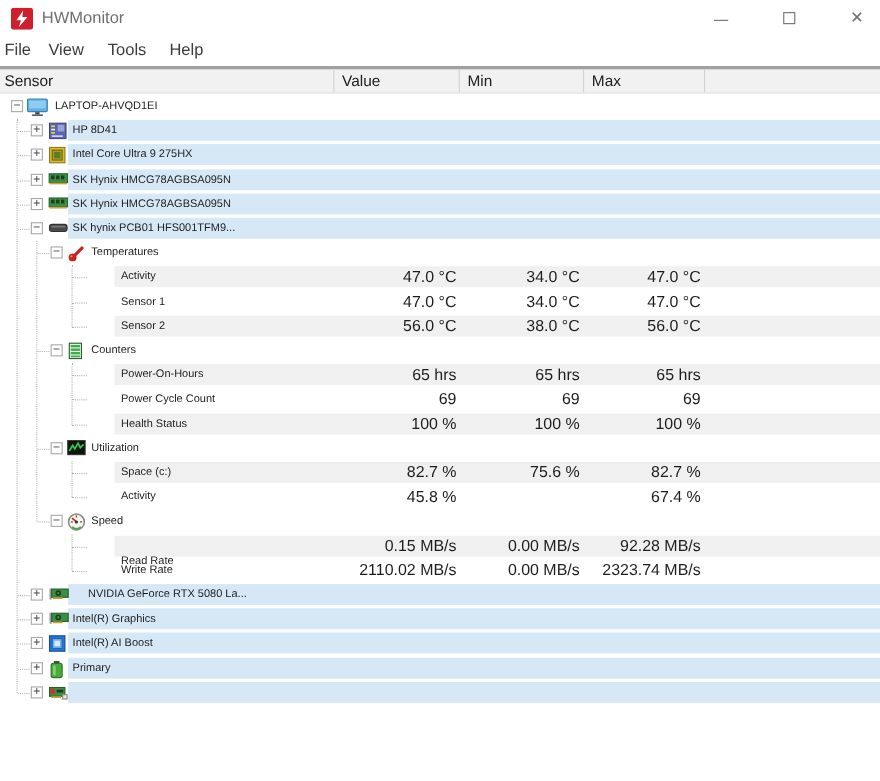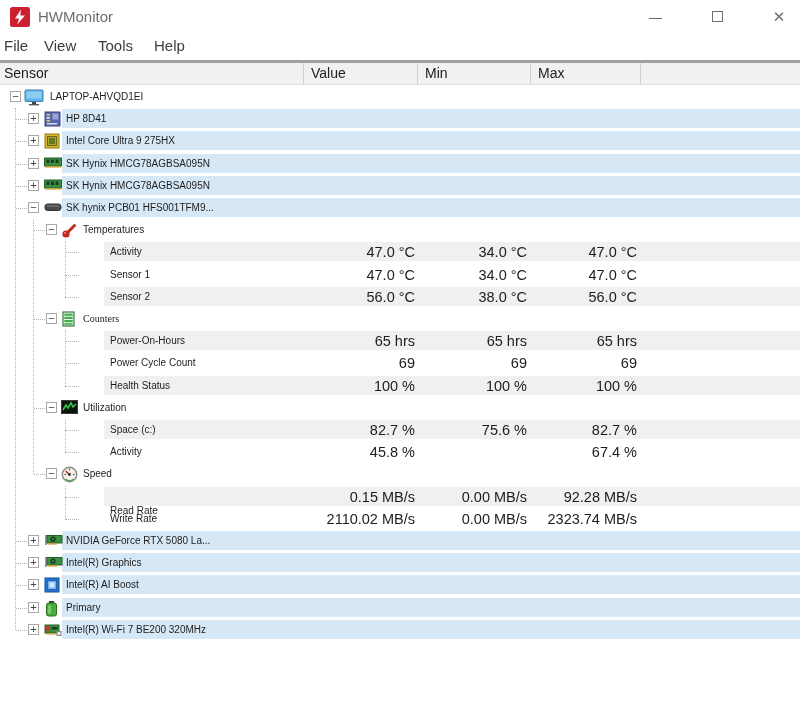--- a/index.html
+++ b/index.html
@@ -246,21 +246,21 @@
     <span class="expand-box" style="left: 46px;">−</span>
     <span class="row-icon" style="left: 61px;">
           <svg width="15" height="16" viewBox="0 0 15 16">
             <rect x="2" y="1" width="11" height="14" fill="#eef7ee" stroke="#1d5a22"></rect>
             <rect x="3.3" y="2.6" width="8.4" height="2.2" fill="#3fae49"></rect>
             <rect x="3.3" y="5.8" width="8.4" height="2.2" fill="#3fae49"></rect>
             <rect x="3.3" y="9" width="8.4" height="2.2" fill="#3fae49"></rect>
             <rect x="3.3" y="12.2" width="8.4" height="1.6" fill="#3fae49"></rect>
           </svg>
         </span>
-    <span class="row-label" style="left: 83px; font-family: Liberation Serif, serif;">Counters</span>
+    <span class="row-label" style="left: 83px;">Counters</span>
     <span class="cell cell-value"></span>
     <span class="cell cell-min"></span>
     <span class="cell cell-max"></span>
   </div>
       <div class="tree-row" style="top: 244.2px;">
     <span class="row-highlight hl-gray" style="left: 104px;"></span>
     <span class="stub" style="left: 65px; width: 14px;"></span>
 
     <span class="row-label" style="left: 110px;">Power-On-Hours</span>
     <span class="cell cell-value">65 hrs</span>
@@ -361,21 +361,21 @@
     <span class="expand-box" style="left: 28px;">+</span>
     <span class="row-icon" style="left: 44px;">
           <svg width="19" height="13" viewBox="0 0 19 13">
             <rect x="1" y="2" width="2" height="10" fill="#9a9a9a"></rect>
             <rect x="3" y="2.5" width="15" height="7.5" fill="#3b8f43" stroke="#265e2c"></rect>
             <circle cx="9" cy="6.2" r="2.6" fill="#1d3d20"></circle>
             <circle cx="9" cy="6.2" r="1.1" fill="#3b8f43"></circle>
             <rect x="4" y="10" width="9" height="1.6" fill="#caa23c"></rect>
           </svg>
         </span>
-    <span class="row-label" style="left: 66px; text-align: center;">NVIDIA GeForce RTX 5080 La...</span>
+    <span class="row-label" style="left: 80px; text-align: center;">NVIDIA GeForce RTX 5080 La...</span>
     <span class="cell cell-value"></span>
     <span class="cell cell-min"></span>
     <span class="cell cell-max"></span>
   </div>
       <div class="tree-row" style="top: 466.2px;">
     <span class="row-highlight hl-blue" style="left: 62px;"></span>
     <span class="stub" style="left: 16px; width: 11px;"></span>
     <span class="expand-box" style="left: 28px;">+</span>
     <span class="row-icon" style="left: 44px;">
           <svg width="19" height="13" viewBox="0 0 19 13">
@@ -429,21 +429,20 @@
     <span class="expand-box" style="left: 28px;">+</span>
     <span class="row-icon" style="left: 44px;">
           <svg width="18" height="15" viewBox="0 0 18 15">
             <rect x="1" y="3" width="14" height="8" fill="#3b8f43" stroke="#265e2c"></rect>
             <rect x="1.8" y="4" width="4" height="5" fill="#c0392b"></rect>
             <rect x="7.5" y="5" width="6" height="2.5" fill="#1d3d20"></rect>
             <rect x="2.5" y="11" width="9" height="1.6" fill="#caa23c"></rect>
             <rect x="13" y="9.5" width="4" height="4" fill="#e8e8e8" stroke="#888"></rect>
           </svg>
         </span>
-    <span class="row-label" style="left: 66px;">Intel(R) Wi-Fi 7 BE200 320MHz</span>
     <span class="cell cell-value"></span>
     <span class="cell cell-min"></span>
     <span class="cell cell-max"></span>
   </div>
       <div class="vline" style="left: 15px; top: 22.2px; height: 521.6px;"></div>
       <div class="vline" style="left: 33px; top: 133.2px; height: 255.2px;"></div>
       <div class="vline" style="left: 65px; top: 155.4px; height: 55.4px;"></div>
       <div class="vline" style="left: 65px; top: 244.2px; height: 55.4px;"></div>
       <div class="vline" style="left: 65px; top: 333px; height: 33.2px;"></div>
       <div class="vline" style="left: 65px; top: 399.6px; height: 33.2px;"></div>

